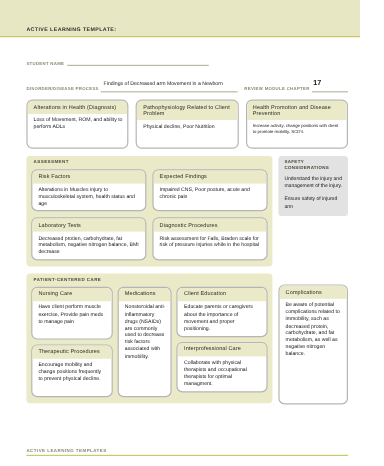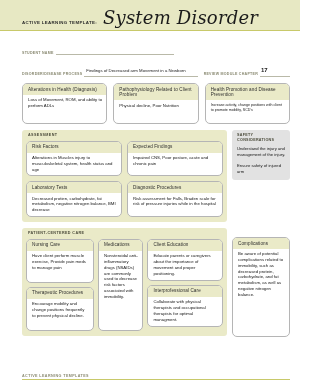--- a/index.html
+++ b/index.html
@@ -211,21 +211,20 @@
     background: #c8c96a;
     width: 100%;
   }
 </style>
 </head>
 <body>
 
 <div class="header-band">
   <div class="header-inner">
     <span class="alt-label">ACTIVE LEARNING TEMPLATE:</span>
-    <span class="template-title">System Disorder</span>
   </div>
 </div>
 
 <div class="form-area">
   <div class="form-row">
     <span class="form-label">STUDENT NAME</span>
     <span class="form-line short">
       <span class="form-value"></span>
     </span>
     <span class="spacer-flex"></span>

